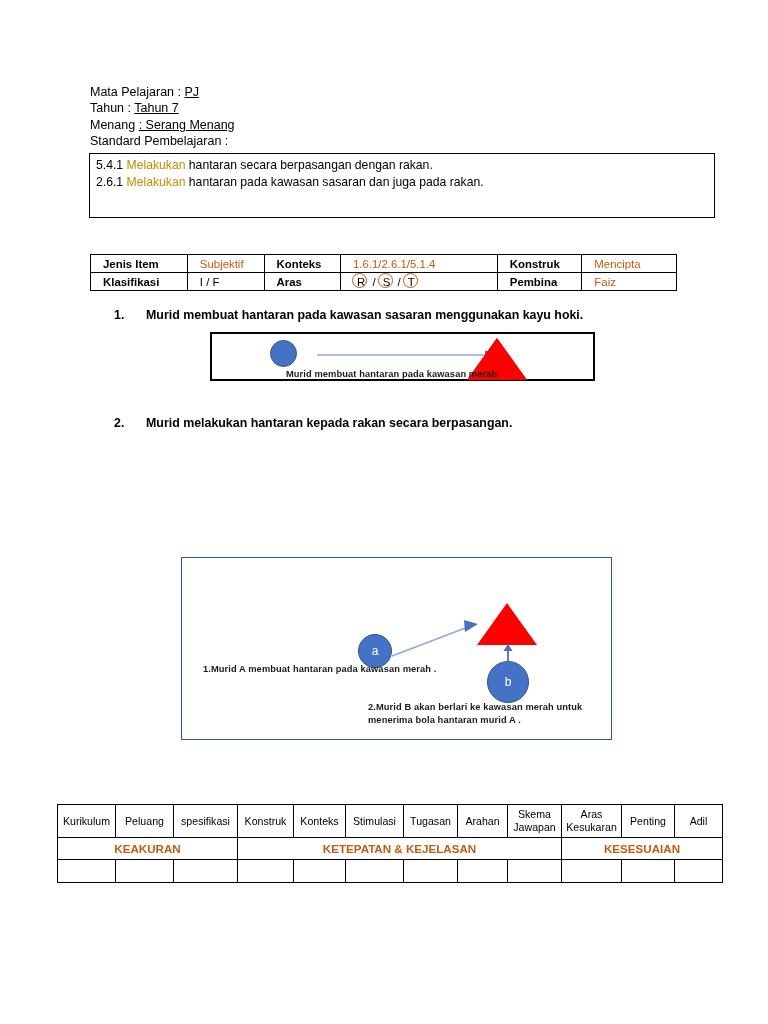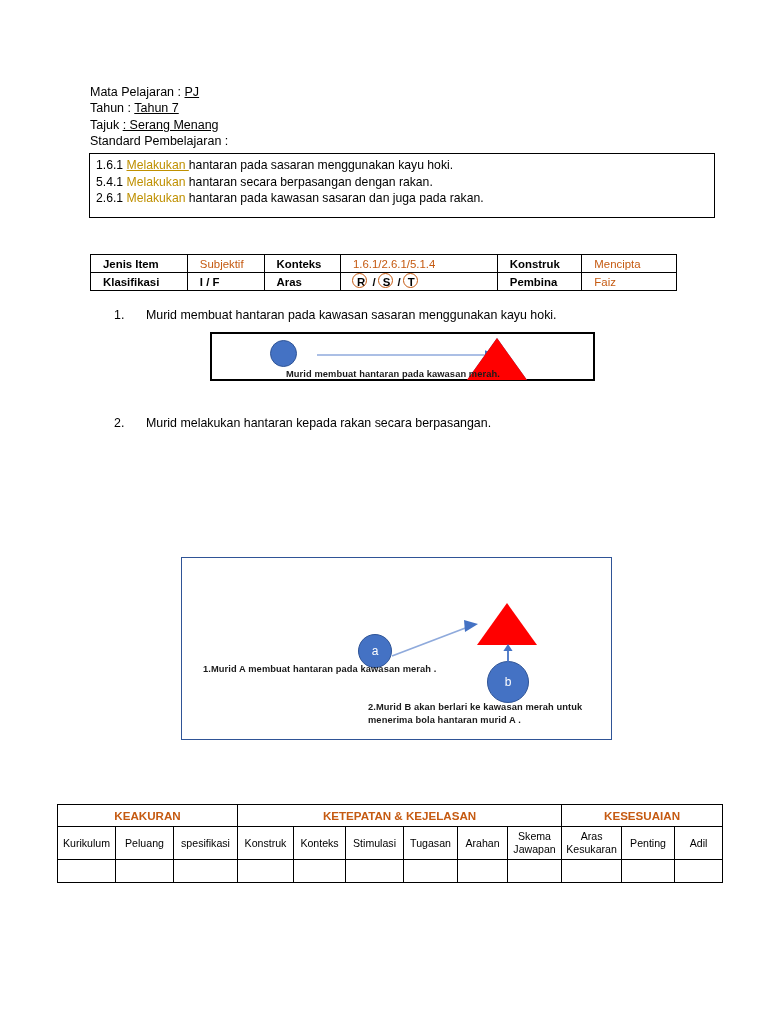--- a/index.html
+++ b/index.html
@@ -68,21 +68,21 @@
     padding: 1px 12px;
     height: 15px;
     font-weight: bold;
     white-space: nowrap;
   }
   .jtable td.val {
     font-weight: normal;
     color: #C55A11;
   }
   .jtable td.val-black {
-    font-weight: bold;
+    font-weight: normal;
     color: #000;
   }
   .col-a { width: 92px; }
   .col-b { width: 62px; }
   .col-c { width: 60px; }
   .col-d { width: 196px; }
   .col-e { width: 72px; }
   .col-f { width: 100px; }
 
   .circled {
@@ -100,21 +100,21 @@
     height: 15px;
     border: 1.4px solid #C55A11;
     border-radius: 50%;
     box-sizing: border-box;
   }
 
   
   .qnum {
     position: absolute;
     font-size: 12.4px;
-    font-weight: normal;
+    font-weight: bold;
     white-space: nowrap;
   }
   .qnum .n {
     display: inline-block;
     width: 32px;
   }
 
   
   .dbox {
     position: absolute;
@@ -184,26 +184,25 @@
   .btable td.empty { height: 20px; }
 </style>
 </head>
 <body>
 
 <div class="page">
 
   <div class="header">
     <div class="hline"><span>Mata Pelajaran : </span><span class="u">PJ</span></div>
     <div class="hline"><span>Tahun : </span><span class="u">Tahun 7</span></div>
-    <div class="hline"><span>Tajuk </span><span class="u">: Serang Menang</span></div>
+    <div class="hline"><span>Menang </span><span class="u">: Serang Menang</span></div>
     <div class="hline">Standard Pembelajaran :</div>
   </div>
 
   <div class="sp-box">
-    <div class="sp-line"><span>1.6.1 </span><span class="gold-u">Melakukan </span><span>hantaran pada sasaran menggunakan kayu hoki.</span></div>
     <div class="sp-line"><span>5.4.1 </span><span class="gold">Melakukan</span><span> hantaran secara berpasangan dengan rakan.</span></div>
     <div class="sp-line"><span>2.6.1 </span><span class="gold">Melakukan</span><span> hantaran pada kawasan sasaran dan juga pada rakan.</span></div>
   </div>
 
   <table class="jtable">
     <tbody>
       <tr>
         <td class="col-a">Jenis  Item</td>
         <td class="col-b val">Subjektif</td>
         <td class="col-c">Konteks</td>
@@ -278,39 +277,39 @@
         <col style="width:58px">
       <col style="width:54px">
         <col style="width:50px">
         <col style="width:54px">
       <col style="width:60px">
         <col style="width:53px">
         <col style="width:48px">
     </colgroup>
     <tbody>
       <tr>
-        <td class="grp" colspan="3">KEAKURAN</td>
-        <td class="grp" colspan="6">KETEPATAN &amp; KEJELASAN</td>
-        <td class="grp" colspan="3">KESESUAIAN</td>
-      </tr>
-      <tr>
         <td class="hdr">Kurikulum</td>
         <td class="hdr">Peluang</td>
         <td class="hdr">spesifikasi</td>
         <td class="hdr">Konstruk</td>
         <td class="hdr">Konteks</td>
         <td class="hdr">Stimulasi</td>
         <td class="hdr">Tugasan</td>
         <td class="hdr">Arahan</td>
         <td class="hdr">Skema Jawapan</td>
         <td class="hdr">Aras Kesukaran</td>
         <td class="hdr">Penting</td>
         <td class="hdr">Adil</td>
       </tr>
       <tr>
+        <td class="grp" colspan="3">KEAKURAN</td>
+        <td class="grp" colspan="6">KETEPATAN &amp; KEJELASAN</td>
+        <td class="grp" colspan="3">KESESUAIAN</td>
+      </tr>
+      <tr>
         <td class="empty"></td>
         <td class="empty"></td>
         <td class="empty"></td>
         <td class="empty"></td>
         <td class="empty"></td>
         <td class="empty"></td>
         <td class="empty"></td>
         <td class="empty"></td>
         <td class="empty"></td>
         <td class="empty"></td>

